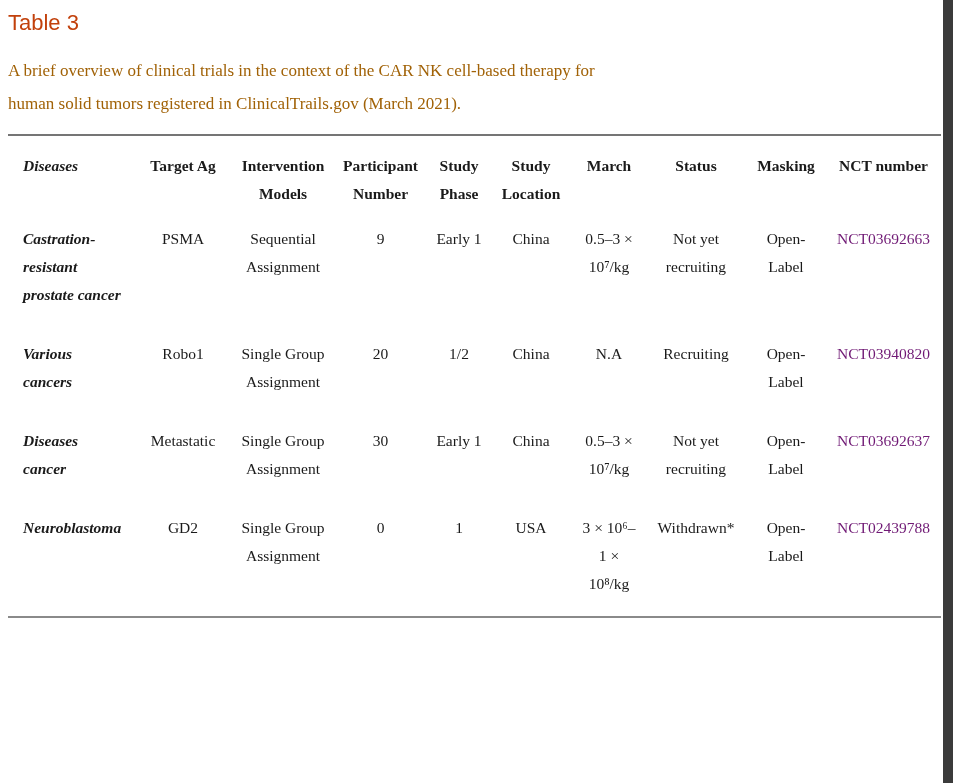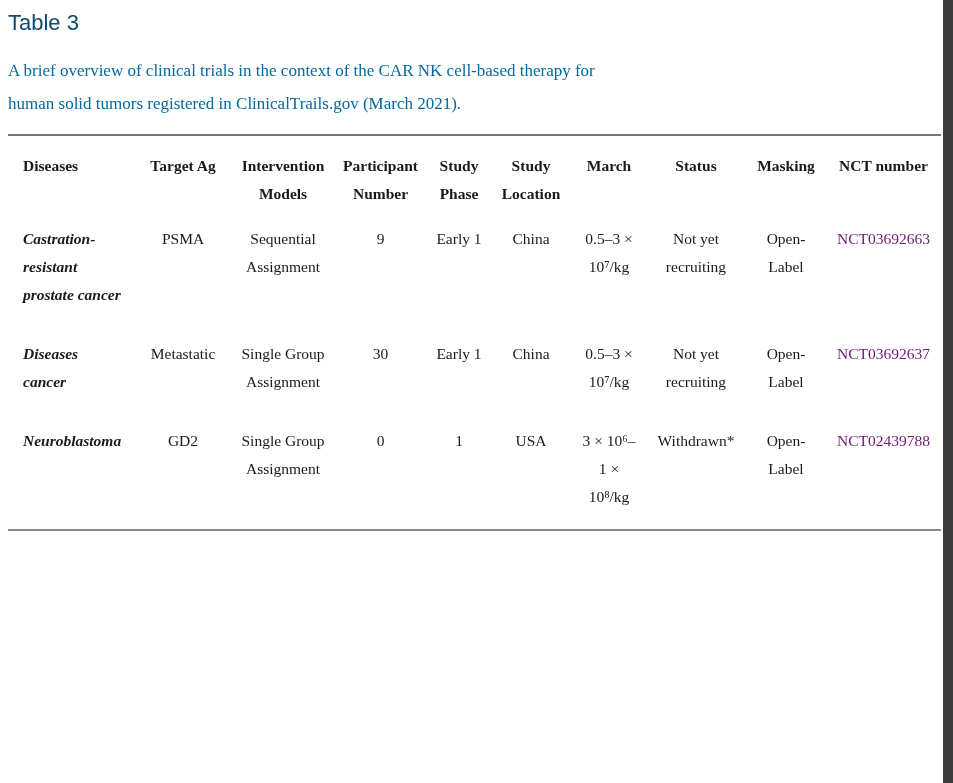--- a/index.html
+++ b/index.html
@@ -14,48 +14,48 @@
   .page {
     position: absolute;
     left: 0; top: 0;
     width: 941px; height: 783px;
     padding: 10px 0 0 8px;
   }
   .title {
     font-family: "Liberation Sans", sans-serif;
     font-size: 22px;
     font-weight: 400;
-    color: #0c4a6e;
+    color: #c2410c;
     margin-bottom: 18px;
   }
   .caption {
     font-size: 17px;
     line-height: 33px;
     width: 592px;
-    color: #0369a1;
+    color: #a16207;
     margin-bottom: 14px;
   }
   table.trials {
     border-collapse: collapse;
     table-layout: fixed;
     width: 933px;
     border-top: 2px solid #757575;
     border-bottom: 2px solid #8a8a8a;
     margin-top: 6px;
   }
   th, td {
     vertical-align: top;
     font-size: 15.5px;
     line-height: 28px;
     padding: 13px 8px 15px 8px;
     text-align: center;
     word-wrap: normal;
   }
   thead th { font-weight: 700; padding-top: 16px; padding-bottom: 4px; }
-  th.col-disease, td.col-disease { text-align: left; padding-left: 15px; }
+  th.col-disease, td.col-disease { text-align: left; padding-left: 15px; font-style: italic; }
   td.col-disease { font-style: italic; font-weight: 700; }
   tbody td { padding-bottom: 18px; }
   a.nct {
     color: #701a75;
     text-decoration: none;
   }
   .right-bar {
     position: absolute;
     right: 0; top: 0;
     width: 10px; height: 783px;
@@ -105,20 +105,32 @@
         <td>Sequential Assignment</td>
         <td>9</td>
         <td>Early 1</td>
         <td>China</td>
         <td>0.5–3 × 10⁷/kg</td>
         <td>Not yet recruiting</td>
         <td>Open-Label</td>
         <td><a class="nct" href="#">NCT03692663</a></td>
       </tr>
       <tr>
+        <td class="col-disease">Various cancers</td>
+        <td>Robo1</td>
+        <td>Single Group Assignment</td>
+        <td>20</td>
+        <td>1/2</td>
+        <td>China</td>
+        <td>N.A</td>
+        <td>Recruiting</td>
+        <td>Open-Label</td>
+        <td><a class="nct" href="#">NCT03940820</a></td>
+      </tr>
+      <tr>
         <td class="col-disease">Diseases cancer</td>
         <td>Metastatic</td>
         <td>Single Group Assignment</td>
         <td>30</td>
         <td>Early 1</td>
         <td>China</td>
         <td>0.5–3 × 10⁷/kg</td>
         <td>Not yet recruiting</td>
         <td>Open-Label</td>
         <td><a class="nct" href="#">NCT03692637</a></td>

